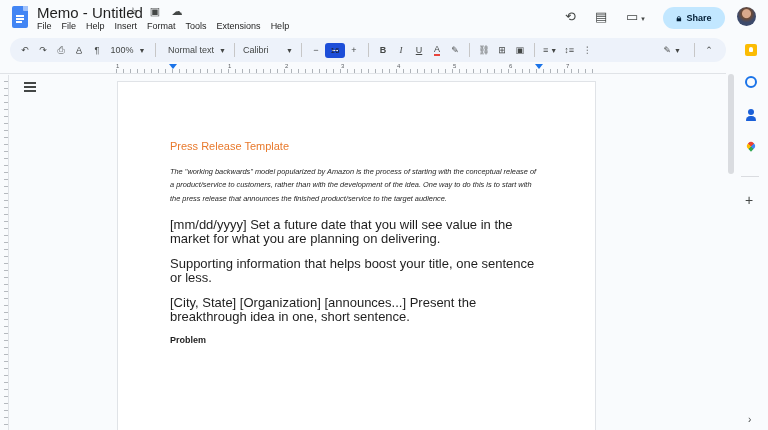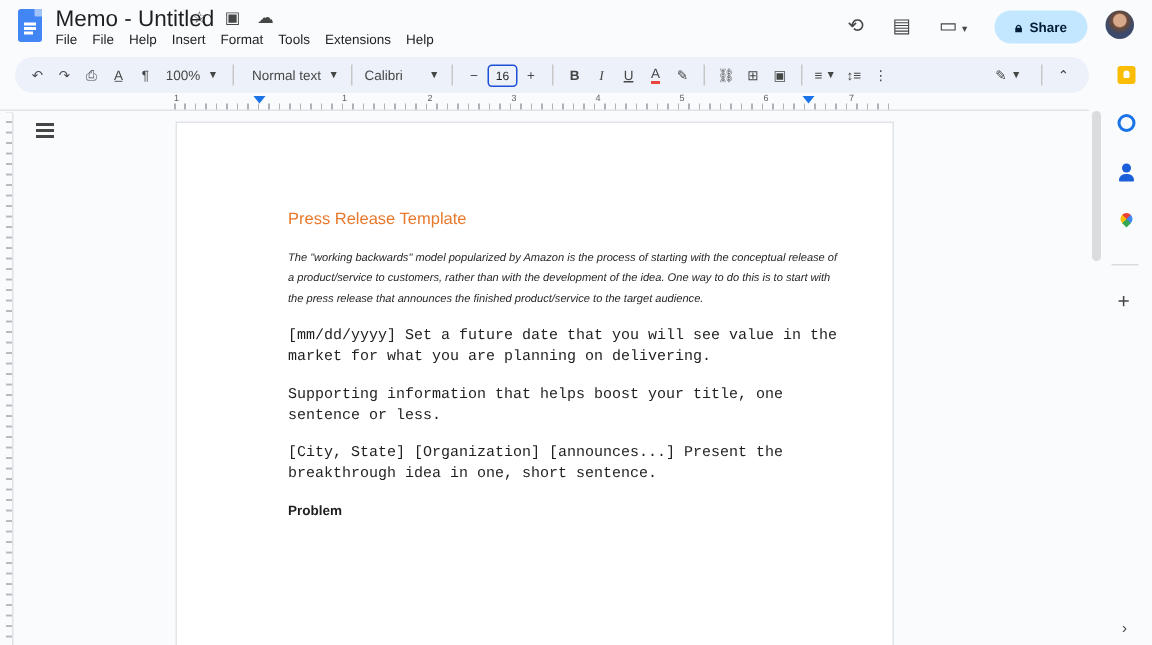--- a/index.html
+++ b/index.html
@@ -18,21 +18,21 @@
   .menubar span { cursor: default; }
   .tr-icon { position: absolute; top: 9px; font-size: 13px; color: #444746; }
   .share-btn { position: absolute; left: 663px; top: 7px; width: 62px; height: 22px; background: #c2e7ff; border-radius: 12px; display: flex; align-items: center; justify-content: center; gap: 5px; font-size: 9px; font-weight: bold; color: #001d35; }
   .avatar { position: absolute; left: 737px; top: 7px; width: 19px; height: 19px; border-radius: 50%; background: radial-gradient(circle at 50% 35%, #d9a98c 0 4px, #6b4a36 5px, #3c4a6b 9px); }
 
   
   .toolbar { position: absolute; left: 10px; top: 38px; width: 716px; height: 24px; background: #edf2fa; border-radius: 12px; display: flex; align-items: center; font-size: 9px; color: #444746; }
   .tb { display: inline-flex; align-items: center; justify-content: center; height: 20px; min-width: 18px; padding: 0 3px; }
   .tb-sep { width: 1px; height: 14px; background: #c7c7c7; margin: 0 5px; }
   .caret { font-size: 7px; margin-left: 5px; color: #444746; }
-  .fs-box { width: 20px; height: 15px; border: 1px solid #1d4ed8; border-radius: 3px; display: inline-flex; align-items: center; justify-content: center; font-size: 8px; color: #1f1f1f; }
+  .fs-box { width: 20px; height: 15px; border: 7px solid #1d4ed8; border-radius: 3px; display: inline-flex; align-items: center; justify-content: center; font-size: 8px; color: #1f1f1f; }
   .u-a { border-bottom: 2px solid #e8453c; line-height: 10px; }
 
   
   .sidepanel { position: absolute; left: 731px; top: 36px; width: 37px; height: 394px; }
   .sp-icon { position: absolute; left: 14px; width: 12px; height: 12px; }
   .keep { top: 8px; background: #fbbc04; border-radius: 2px; }
   .keep::after { content: ""; position: absolute; left: 4px; top: 3px; width: 4px; height: 5px; background: #fff; border-radius: 2px 2px 1px 1px; }
   .tasks { top: 40px; border: 2.5px solid #1a73e8; border-radius: 50%; }
   .contacts { top: 73px; }
   .contacts::before { content: ""; position: absolute; left: 3px; top: 0; width: 6px; height: 6px; border-radius: 50%; background: #1a5fd8; }
@@ -50,25 +50,25 @@
   .ruler-line { position: absolute; left: 0; top: 73px; width: 726px; height: 1px; background: #e0e3e7; }
   .indent-marker { position: absolute; top: 64px; width: 0; height: 0; border-left: 4px solid transparent; border-right: 4px solid transparent; border-top: 5px solid #1a73e8; }
 
   .ruler-v { position: absolute; left: 0; top: 75px; width: 9px; height: 355px; border-right: 1px solid #e0e3e7; background: repeating-linear-gradient(180deg, transparent 0 6px, #b5b9be 6px 7px); background-size: 4px 7px; background-repeat: repeat-y; background-position: right top; }
 
   .outline-icon { position: absolute; left: 24px; top: 82px; width: 12px; height: 10px; }
   .outline-icon i { position: absolute; left: 0; height: 1.5px; width: 12px; background: #444746; }
 
   
   .page { position: absolute; left: 117px; top: 81px; width: 479px; height: 360px; background: #fff; border: 1px solid #e0e3e7; }
-  .content { position: absolute; left: 74px; top: 58px; width: 370px; font-family: "Liberation Sans", sans-serif; }
+  .content { position: absolute; left: 52px; top: 58px; width: 370px; font-family: "Liberation Sans", sans-serif; }
   .doc-h1 { font-size: 11px; color: #e8792c; margin-bottom: 13px; }
   .intro { font-size: 7.4px; font-style: italic; line-height: 13.4px; color: #1f1f1f; margin-bottom: 13px; }
   .sec-h { font-size: 9px; font-weight: bold; color: #1f1f1f; margin-bottom: 2px; }
-  .sec-p { font-size: 10px; line-height: 13.5px; color: #1f1f1f; margin-bottom: 12px; font-family: Liberation Mono, monospace; }
+  .sec-p { font-size: 13px; line-height: 13.5px; color: #1f1f1f; margin-bottom: 12px; }
 
   
   .scrollbar { position: absolute; left: 728px; top: 74px; width: 6px; height: 100px; background: #dadce0; border-radius: 3px; }
 </style>
 </head>
 <body>
 
 <div class="app">
 
   <div class="titlebar">

